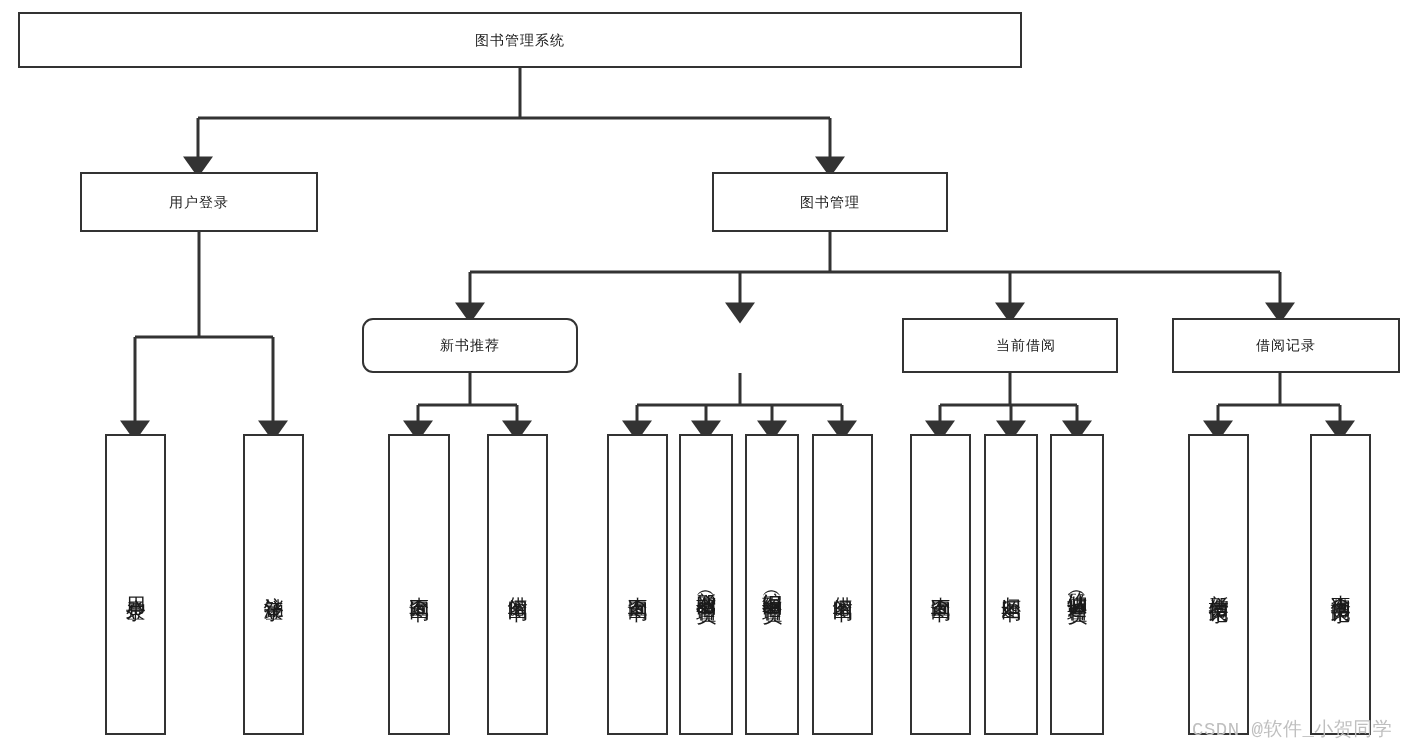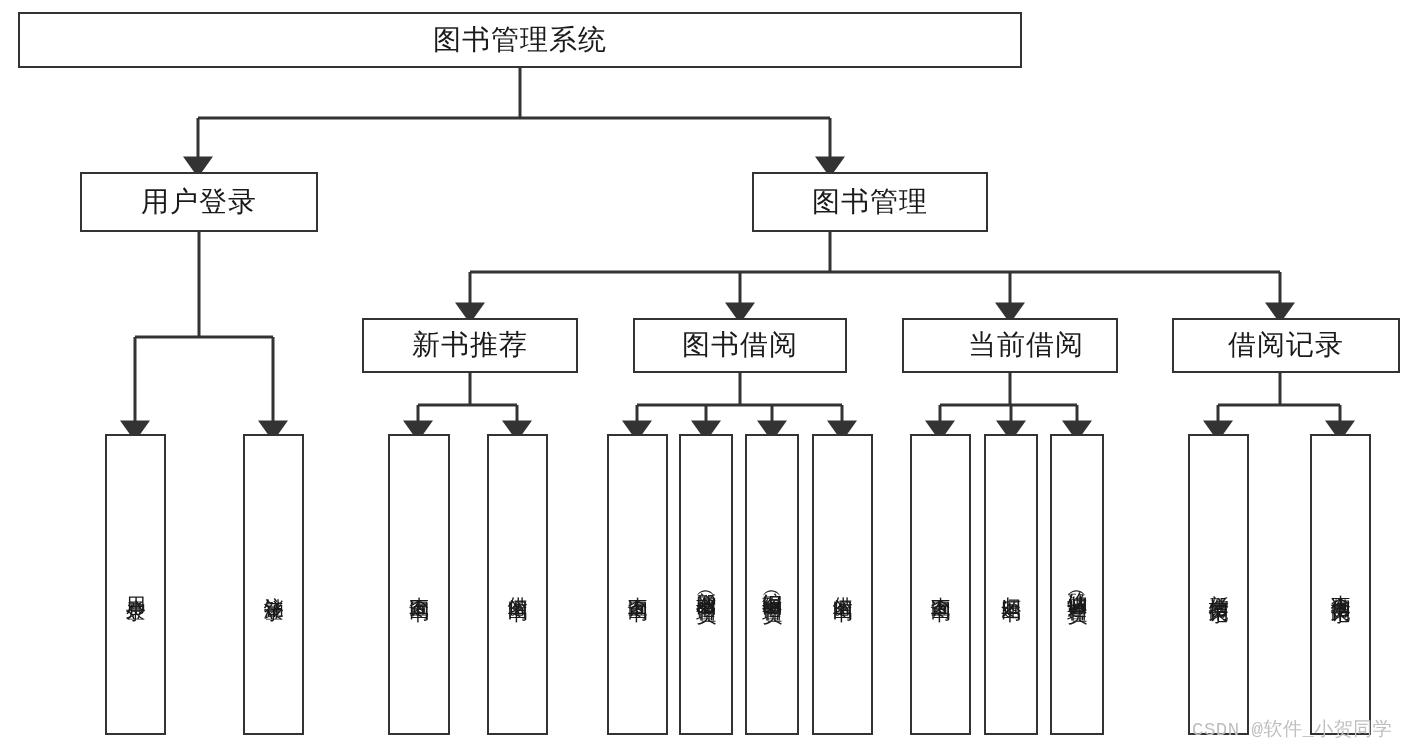--- a/index.html
+++ b/index.html
@@ -28,21 +28,21 @@
     position: absolute;
     box-sizing: border-box;
     border: 2.5px solid #333333;
     background: #ffffff;
     display: flex;
     align-items: center;
     justify-content: center;
     color: #1a1a1a;
   }
   .node-label {
-    font-size: 28px;
+    font-size: 14px;
     line-height: 1.15;
     letter-spacing: 1px;
     white-space: nowrap;
     color: #1a1a1a;
   }
   .leaf-box {
     position: absolute;
     box-sizing: border-box;
     border: 2.5px solid #333333;
     background: #ffffff;
@@ -124,29 +124,26 @@
     </g>
   </svg>
 
   <div class="node-box" id="node-root" style="left: 18px; top: 12px; width: 1004px; height: 56px;">
     <span class="node-label">图书管理系统</span>
   </div>
 
   <div class="node-box" id="node-l1-0" style="left: 80px; top: 172px; width: 238px; height: 60px;">
     <span class="node-label">用户登录</span>
   </div>
-  <div class="node-box" id="node-l1-1" style="left: 712px; top: 172px; width: 236px; height: 60px; margin-left: 40px;">
+  <div class="node-box" id="node-l1-1" style="left: 712px; top: 172px; width: 236px; height: 60px;">
     <span class="node-label">图书管理</span>
   </div>
 
-  <div class="node-box" id="node-l2-0" style="left: 362px; top: 318px; width: 216px; height: 55px;">
+  <div class="node-box" id="node-l2-0" style="left: 362px; top: 318px; width: 216px; height: 55px; border-radius: 11px;">
     <span class="node-label">新书推荐</span>
-  </div>
-  <div class="node-box" id="node-l2-1" style="left: 633px; top: 318px; width: 214px; height: 55px;">
-    <span class="node-label">图书借阅</span>
   </div>
   <div class="node-box" id="node-l2-2" style="left: 902px; top: 318px; width: 216px; height: 55px; padding-left: 32px;">
     <span class="node-label">当前借阅</span>
   </div>
   <div class="node-box" id="node-l2-3" style="left: 1172px; top: 318px; width: 228px; height: 55px;">
     <span class="node-label">借阅记录</span>
   </div>
 
   <div class="leaf-box" id="leaf-0" style="left: 105px; top: 434px; width: 61px; height: 301px;">
     <span class="leaf-label" style="font-size: 20px;">用户登录</span>

